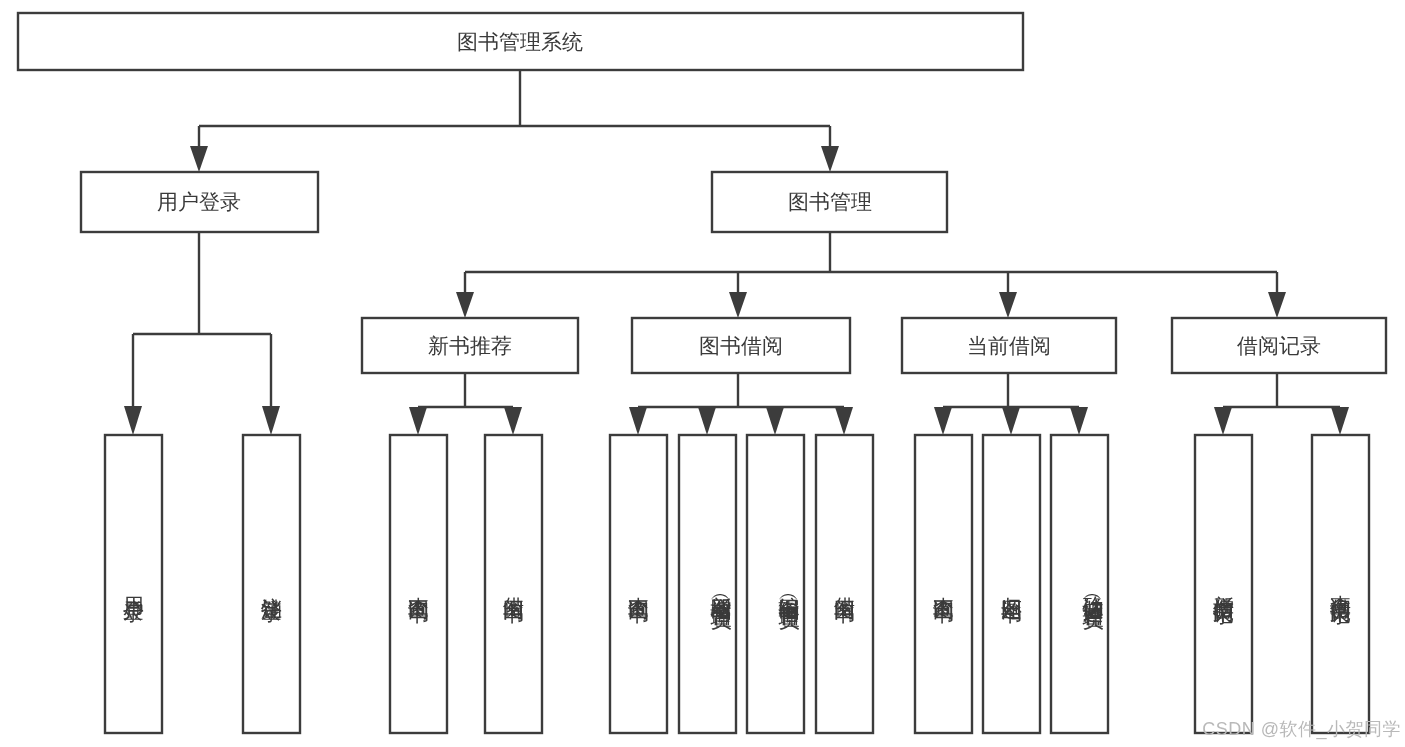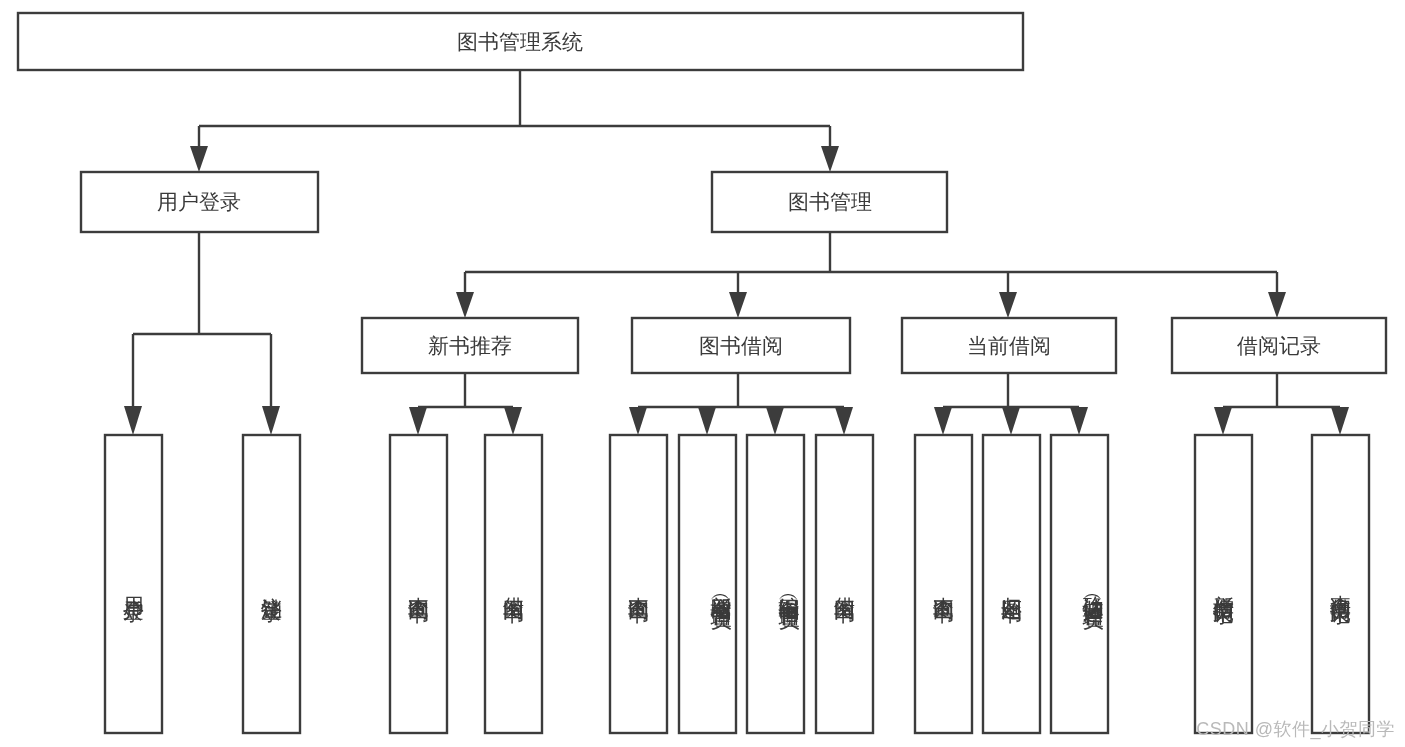--- a/index.html
+++ b/index.html
@@ -42,21 +42,21 @@
   }
   .node-label {
     fill: #3a3a3a;
     font-family: "Liberation Sans", "DejaVu Sans", sans-serif;
     font-size: 21px;
     text-anchor: middle;
     dominant-baseline: middle;
   }
   .watermark {
     position: absolute;
-    right: 10px;
+    right: 4px;
     bottom: 6px;
     font-family: "Liberation Sans", "DejaVu Sans", sans-serif;
     font-size: 18px;
     color: #b9b9b9;
     white-space: nowrap;
     letter-spacing: 0.5px;
     user-select: none;
   }
 </style>
 </head>

